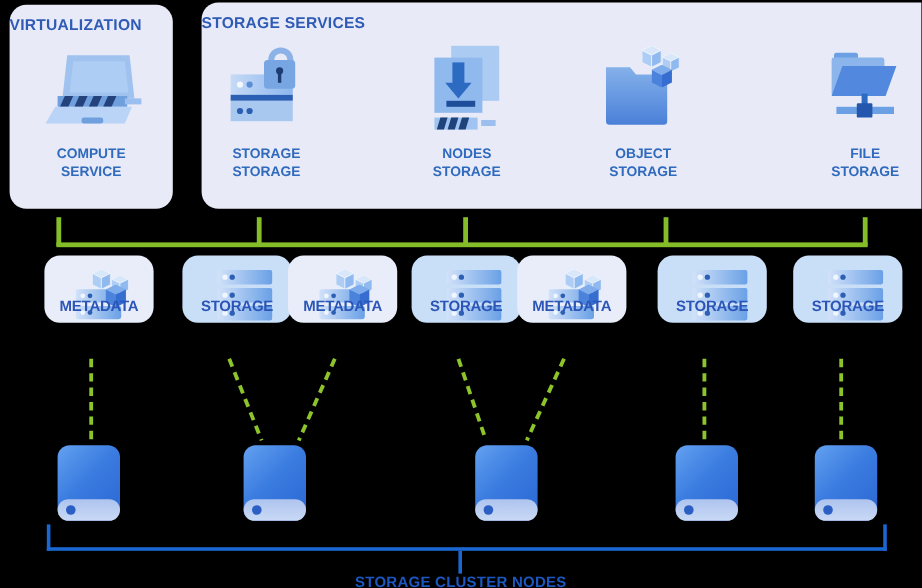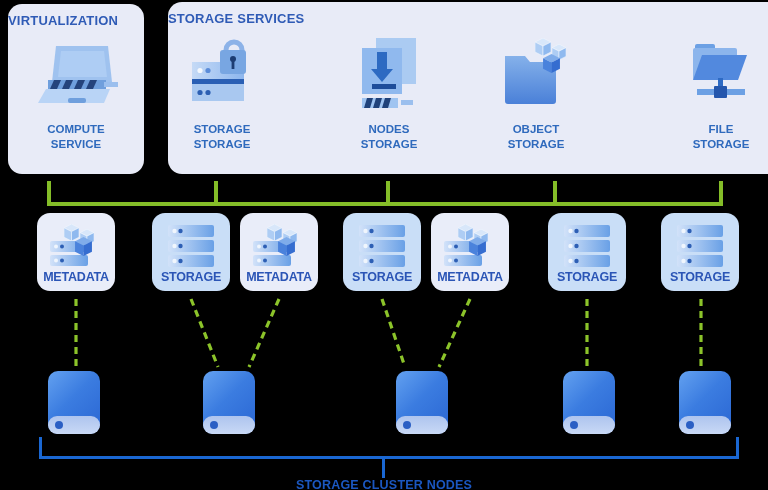--- a/index.html
+++ b/index.html
@@ -25,22 +25,23 @@
   .virt-label{
     position:absolute;top:118px;left:0;right:0;text-align:center;
     font-size:11.5px;font-weight:bold;color:#2f6abd;line-height:1.28;
   }
   
   .g{position:absolute;background:#84bd28;}
   .g-bus{left:47px;top:202px;width:676px;height:4px;}
   .g-tick{width:4px;height:24px;top:181px;}
   
   .card{
-    position:absolute;top:213px;width:78px;height:78px;border-radius:13px;
+    position:absolute;top:213px;width:78px;height:56px;border-radius:13px;
     text-align:center;
+    padding-left:13px;
   }
   .card.metadata{background:#e9edf9;}
   .card.storage{background:#c9def7;}
   .node-icon{margin-top:11px;}
   .card.storage .node-icon{margin-top:12px;}
   .card-label{
     position:absolute;bottom:7px;left:0;right:0;text-align:center;
     font-size:12.5px;font-weight:bold;color:#2b55b6;letter-spacing:-.2px;
   }
   

